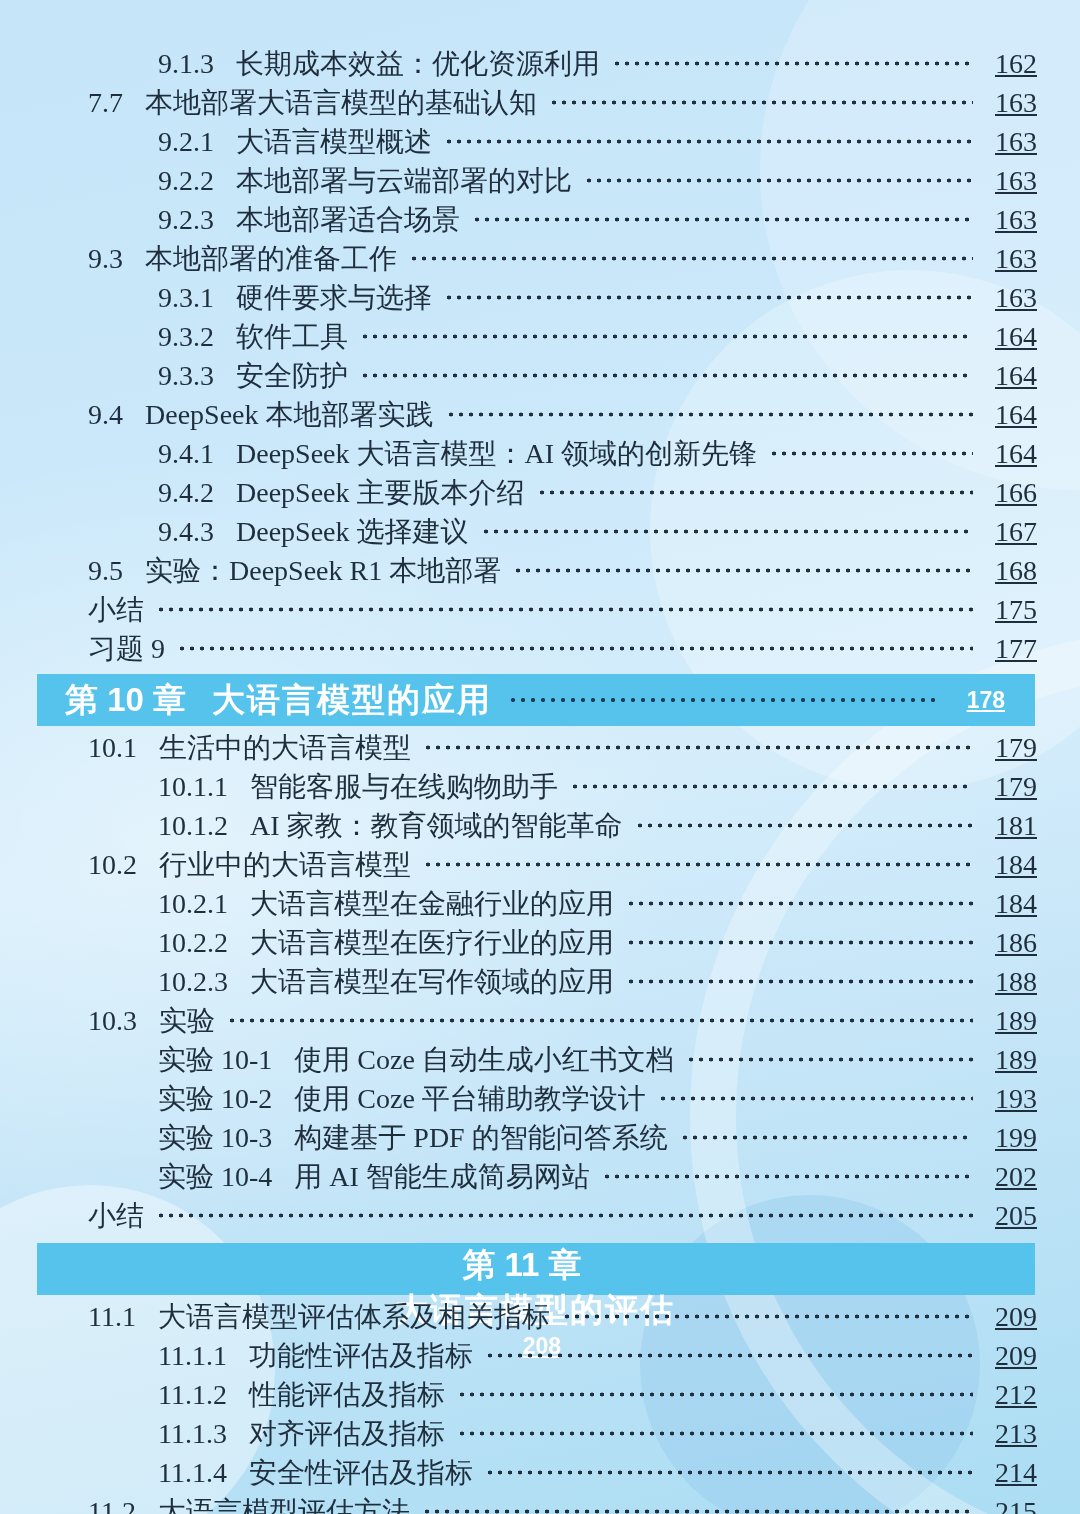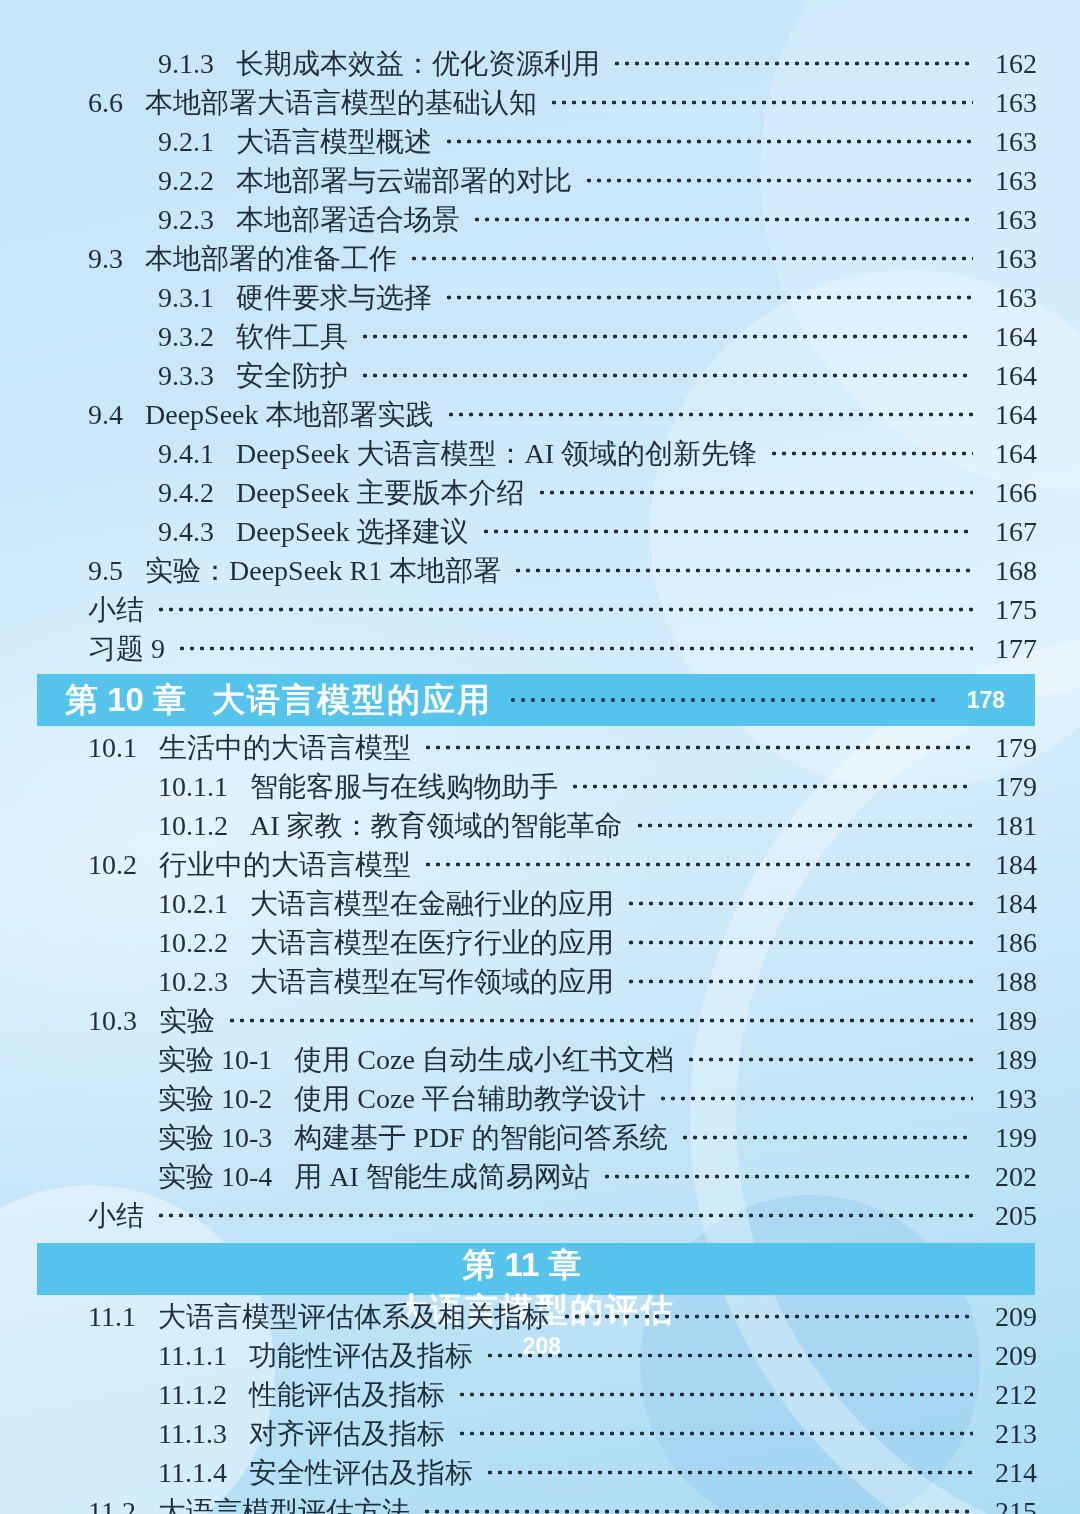--- a/index.html
+++ b/index.html
@@ -39,21 +39,21 @@
   .row .num{margin-right:22px;}
   .leader{
     flex:1;
     align-self:stretch;
     margin:0 10px 0 12px;
     background-image:radial-gradient(circle,var(--leader-dot) 1.8px,rgba(0,0,0,0) 2.2px);
     background-size:10px 100%;
     background-position:left center;
     background-repeat:repeat-x;
   }
-  .pagenum{min-width:54px;text-align:right;}
+  .pagenum{min-width:54px;text-align:right;text-decoration:underline;}
   .chapter-bar{
     display:flex;align-items:center;
     height:52px;
     margin:6px 45px 2px 37px;
     padding:0 30px 0 28px;
     background:var(--bar-bg);
     color:var(--bar-text);
     font-family:"Liberation Sans","DejaVu Sans",sans-serif;
     font-weight:bold;
     font-size:33px;
@@ -80,21 +80,21 @@
 
   <div class="toc">
     <div class="row lv2">
       <span class="num">9.1.3</span>
       <span class="label">长期成本效益：优化资源利用</span>
       <span class="leader"></span>
       <span class="pagenum">162</span>
     </div>
 
     <div class="row lv1">
-      <span class="num">6.6</span>
+      <span class="num">7.7</span>
       <span class="label">本地部署大语言模型的基础认知</span>
       <span class="leader"></span>
       <span class="pagenum">163</span>
     </div>
 
     <div class="row lv2">
       <span class="num">9.2.1</span>
       <span class="label">大语言模型概述</span>
       <span class="leader"></span>
       <span class="pagenum">163</span>

